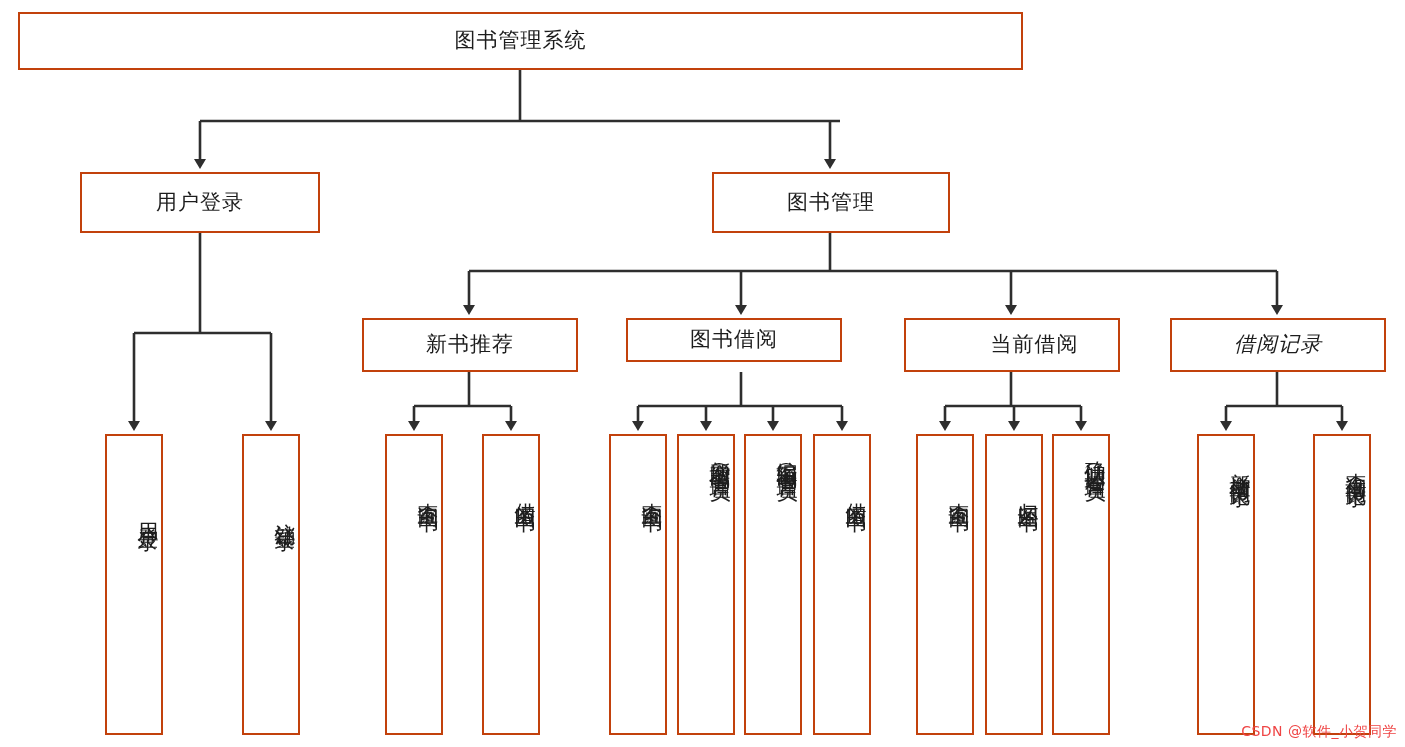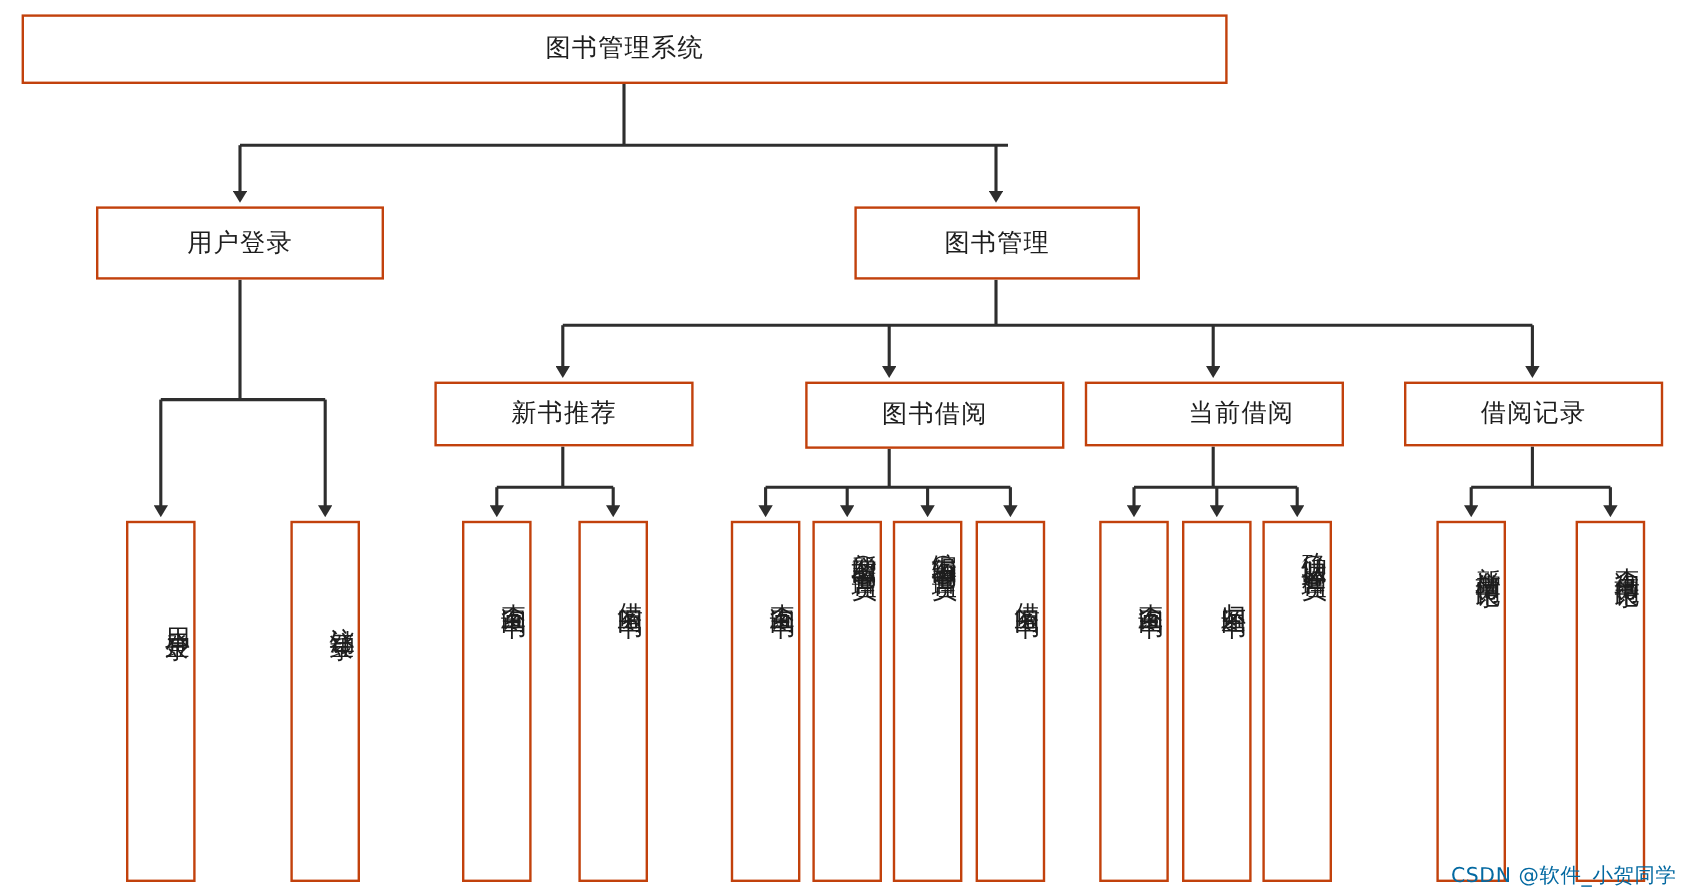--- a/index.html
+++ b/index.html
@@ -69,22 +69,22 @@
   }
   .node.vert.mid-xs {
     align-items: center;
     justify-content: flex-start;
     padding-top: 20px;
   }
   #watermark {
     position: absolute;
     right: 8px;
     bottom: 6px;
-    font-size: 17px;
-    color: #0369a1;
+    font-size: 14px;
+    color: #ef4444;
     letter-spacing: 0.5px;
     white-space: nowrap;
   }
 </style>
 </head>
 <body>
 
 <div id="canvas">
 
   <svg id="wires" viewBox="0 0 1405 747" xmlns="http://www.w3.org/2000/svg">
@@ -146,29 +146,29 @@
   </div>
 
   <div class="node horiz" style="left:712px; top:172px; width:238px; height:61px;font-family:Liberation Serif, serif;">
     <span>图书管理</span>
   </div>
 
   <div class="node horiz" style="left:362px; top:318px; width:216px; height:54px;">
     <span>新书推荐</span>
   </div>
 
-  <div class="node horiz" style="left:671px; top:318px; width:216px; height:56px;">
+  <div class="node horiz" style="left:626px; top:318px; width:216px; height:44px;">
     <span>图书借阅</span>
   </div>
 
   <div class="node horiz" style="left:904px; top:318px; width:216px; height:54px;padding-left:45px;">
     <span>当前借阅</span>
   </div>
 
-  <div class="node horiz" style="left:1170px; top:318px; width:216px; height:54px;">
+  <div class="node horiz" style="left:1170px; top:318px; width:216px; height:54px;font-style:italic;">
     <span>借阅记录</span>
   </div>
 
   <div class="node vert mid" style="left:105px; top:434px; width:58px; height:301px;">
     <span>用户登录</span>
   </div>
   <div class="node vert mid" style="left:242px; top:434px; width:58px; height:301px;">
     <span>注销登录</span>
   </div>
 

